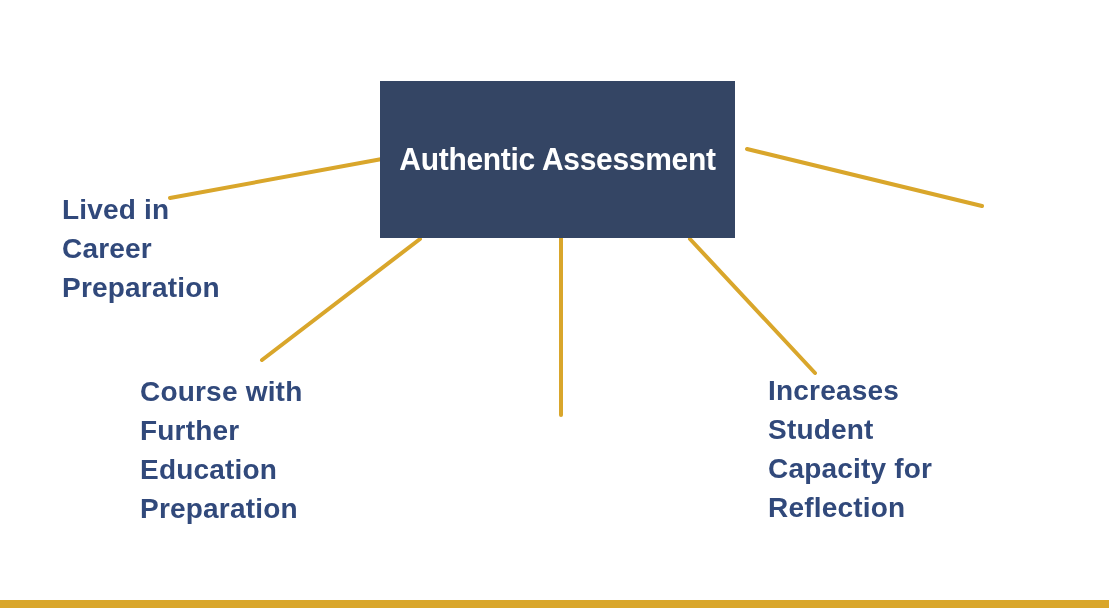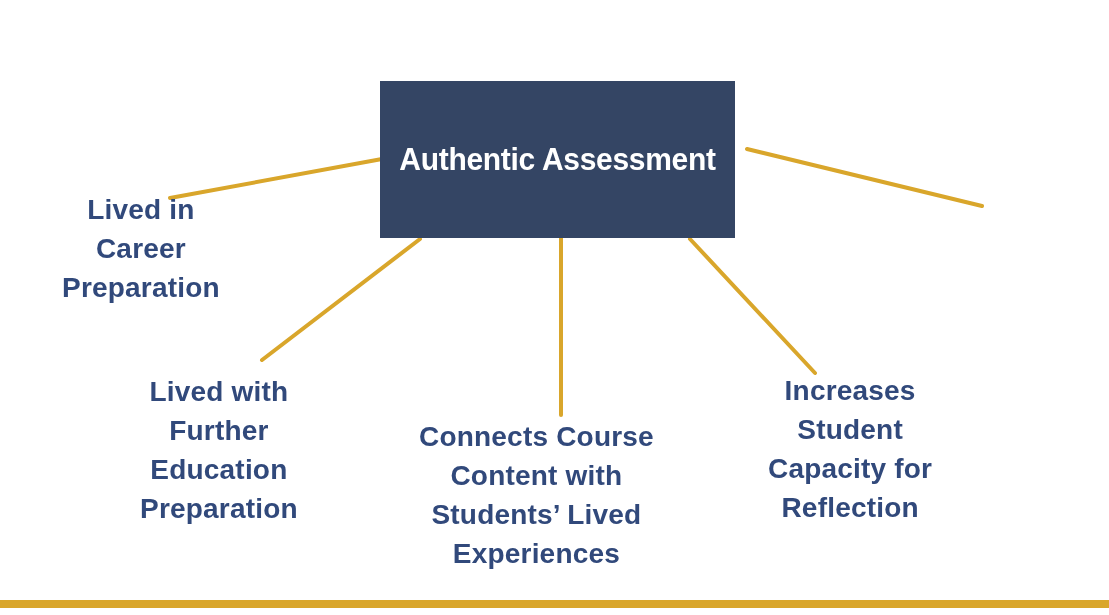--- a/index.html
+++ b/index.html
@@ -7,21 +7,20 @@
     padding: 0;
     background: #ffffff;
     font-family: "Liberation Sans", sans-serif;
   }
   .canvas {
     position: relative;
     width: 1109px;
     height: 615px;
     background: var(--bg, #ffffff);
     overflow: hidden;
-    text-align: center;
   }
   .connector-layer {
     position: absolute;
     left: 0;
     top: 0;
     width: 1109px;
     height: 615px;
     pointer-events: none;
   }
   .center-box {
@@ -80,29 +79,25 @@
     </svg>
 
   <div class="center-box">
     <span class="title">Authentic Assessment</span>
   </div>
 
   <div class="node-label label-career">Lived in
 Career
 Preparation</div>
 
-  <div class="node-label label-further">Lived with
+  <div class="node-label label-further">Course with
 Further
 Education
 Preparation</div>
 
-  <div class="node-label label-course-content">Connects Course
-Content with
-Students’ Lived
-Experiences</div>
 
   <div class="node-label label-reflection">Increases
 Student
 Capacity for
 Reflection</div>
 
 
   <div class="bottom-bar"></div>
 
 </div>

